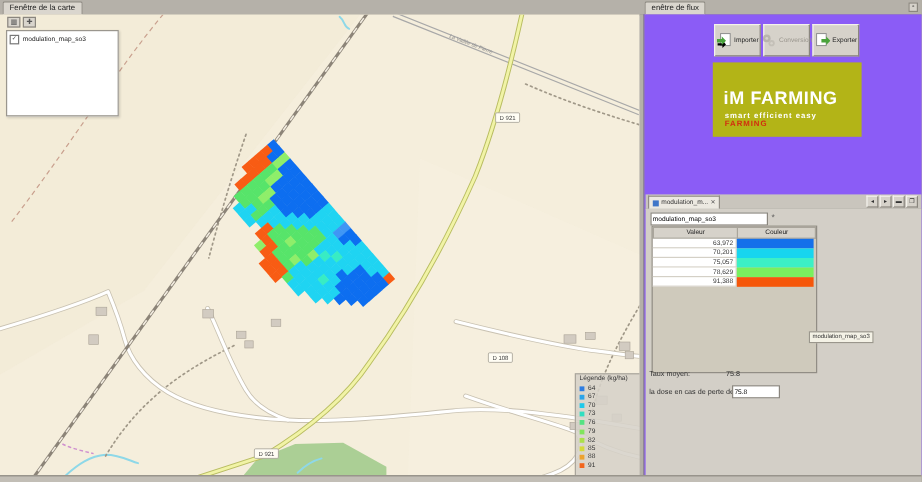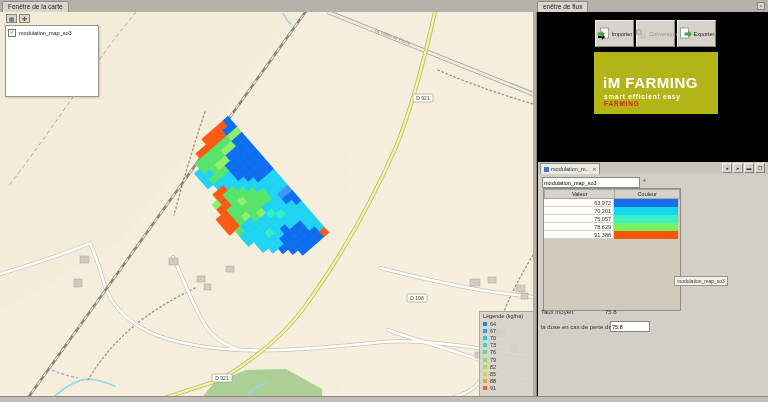--- a/index.html
+++ b/index.html
@@ -32,21 +32,21 @@
   
   #legend{position:absolute;left:479px;top:299px;width:53px;height:84px;
           background:rgba(214,210,200,.88);border:1px solid #aaa69c;padding:1px 0 0 3px;}
   #legend-title{font-size:5.5px;color:#333;margin-bottom:1px;}
   .leg-row{display:flex;align-items:center;gap:3px;height:7.2px;}
   .leg-sw{width:4px;height:4px;display:inline-block;}
   .leg-v{font-size:5.5px;color:#333;}
   
   #splitter{position:absolute;left:533px;top:12px;width:3px;height:384px;background:#b4b0a8;}
   
-  #flux{position:absolute;left:536px;top:12px;width:232px;height:384px;background:#000000;
+  #flux{position:absolute;left:536px;top:12px;width:232px;height:384px;background:#8b5cf6;
         border-left:1px solid #8e8a82;}
   #btn-row{position:absolute;left:58px;top:8px;display:flex;gap:2px;}
   .big-btn{width:39px;height:27px;background:#d6d2ca;border:1px solid #8a867e;
            border-top-color:#f4f2ec;border-left-color:#f4f2ec;display:flex;align-items:center;
            justify-content:center;gap:2px;font-size:5.5px;color:#222;padding:0;}
   .big-btn.disabled{color:#9a968e;}
   .big-btn svg{flex:0 0 auto;}
   #farming-logo{position:absolute;left:57px;top:40px;width:124px;height:62px;background:#b3b417;
                 padding:0;}
   #logo-title{position:absolute;left:9px;top:22px;font-size:15px;font-weight:bold;color:#fff;

